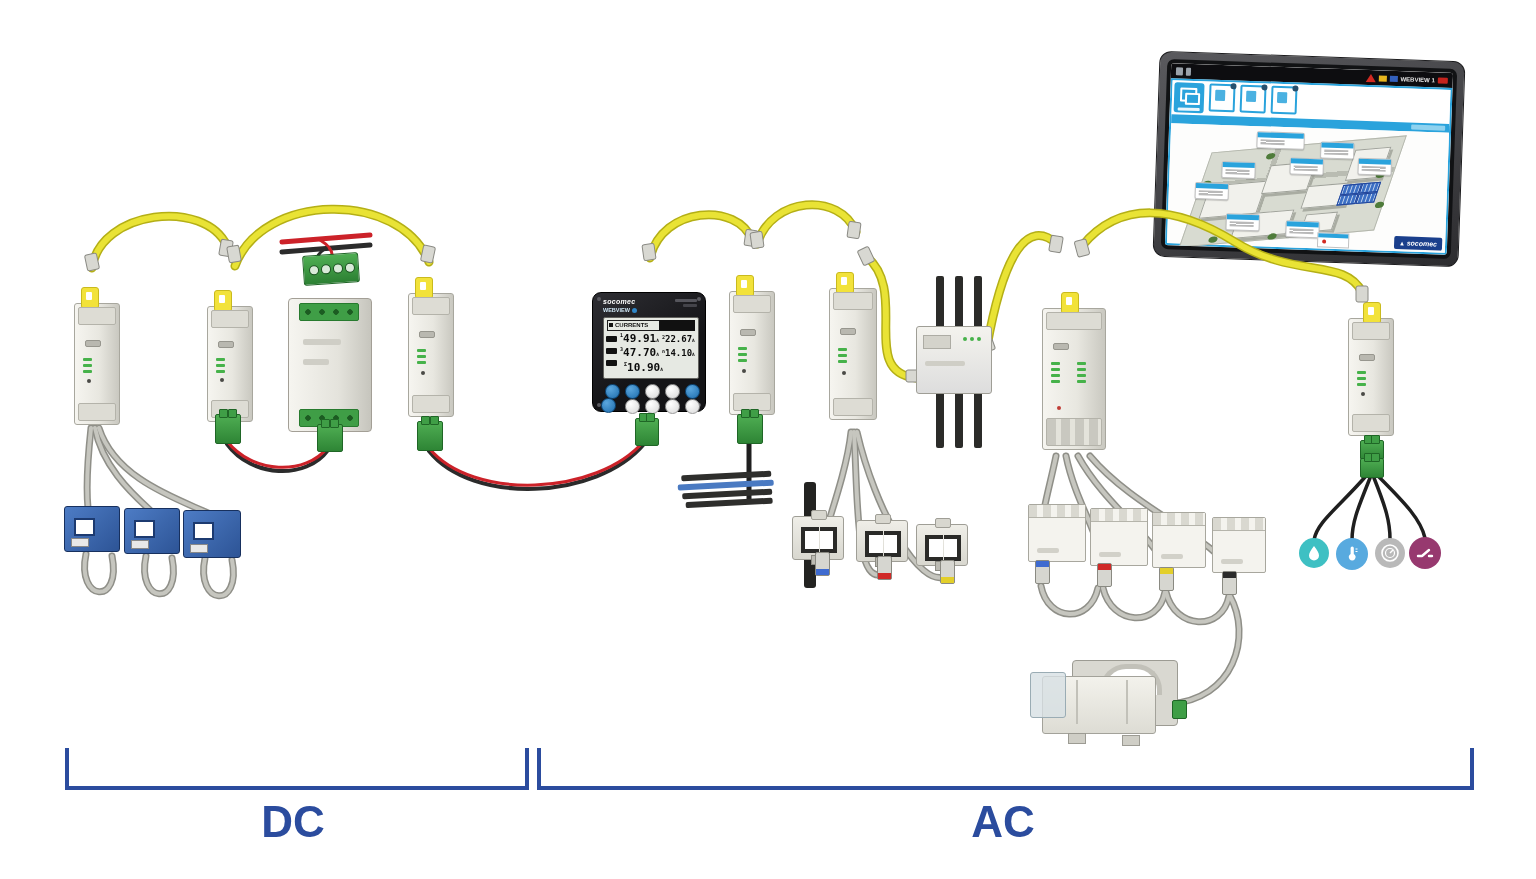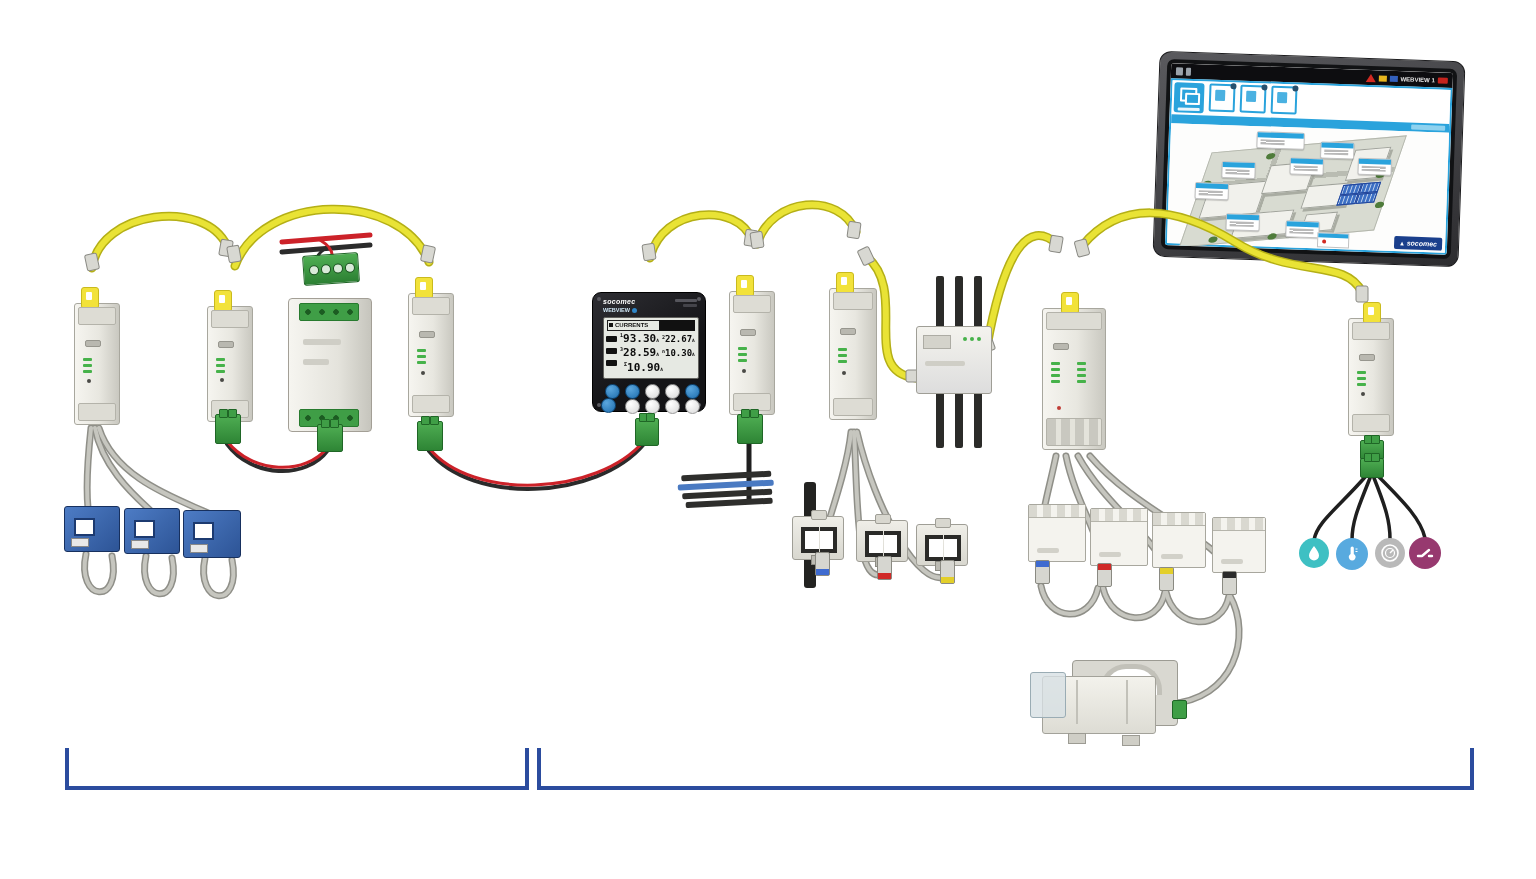--- a/index.html
+++ b/index.html
@@ -369,30 +369,30 @@
     <div class="wv">WEBVIEW</div>
     <div class="tr"></div>
       <div class="tr2"></div>
     <div class="mscreen">
       <div class="hdr">CURRENTS</div>
       <div class="hdr2"></div>
       <div class="tag" style="top:18px"></div>
       <div class="tag" style="top:30px"></div>
       <div class="tag" style="top:42px"></div>
       <div class="val" style="left:16px;top:14px;font-size:11px">
-        <span class="ix">1</span><span>93.30</span><span class="u">A</span>
+        <span class="ix">1</span><span>49.91</span><span class="u">A</span>
       </div>
       <div class="val" style="left:58px;top:16px;font-size:9px">
         <span class="ix">2</span><span>22.67</span><span class="u">A</span>
       </div>
       <div class="val" style="left:16px;top:28px;font-size:11px">
-        <span class="ix">3</span><span>28.59</span><span class="u">A</span>
+        <span class="ix">3</span><span>47.70</span><span class="u">A</span>
       </div>
       <div class="val" style="left:58px;top:30px;font-size:9px">
-        <span class="ix">n</span><span>10.30</span><span class="u">A</span>
+        <span class="ix">n</span><span>14.10</span><span class="u">A</span>
       </div>
       <div class="val" style="left:20px;top:43px;font-size:11px">
         <span class="ix">Σ</span><span>10.90</span><span class="u">A</span>
       </div>
     </div>
     <div class="btn bl" style="left:12px;top:91px"></div>
     <div class="btn bl" style="left:32px;top:91px"></div>
     <div class="btn wh" style="left:52px;top:91px"></div>
     <div class="btn wh" style="left:72px;top:91px"></div>
     <div class="btn bl" style="left:92px;top:91px"></div>
@@ -629,14 +629,16 @@
       <path d="M 1082 246 C 1120 200, 1175 205, 1235 242 S 1345 258, 1362 292" stroke="#e9e335" stroke-width="6"></path>
     </g>
     <g fill="#d8d8d2" stroke="#8a8a84">
       <rect x="1076" y="240" width="12" height="16" rx="2" transform="rotate(-15 1082 248)"></rect>
       <rect x="1356" y="286" width="12" height="16" rx="2"></rect>
     </g>
   </svg>
 
   <div class="bracket" style="left:65px;top:748px;width:456px;height:38px"></div>
   <div class="bracket" style="left:537px;top:748px;width:929px;height:38px"></div>
+  <div class="seclabel" style="left:223px;top:797px">DC</div>
+  <div class="seclabel" style="left:933px;top:797px">AC</div>
 
 </div>
 
 </body></html>

